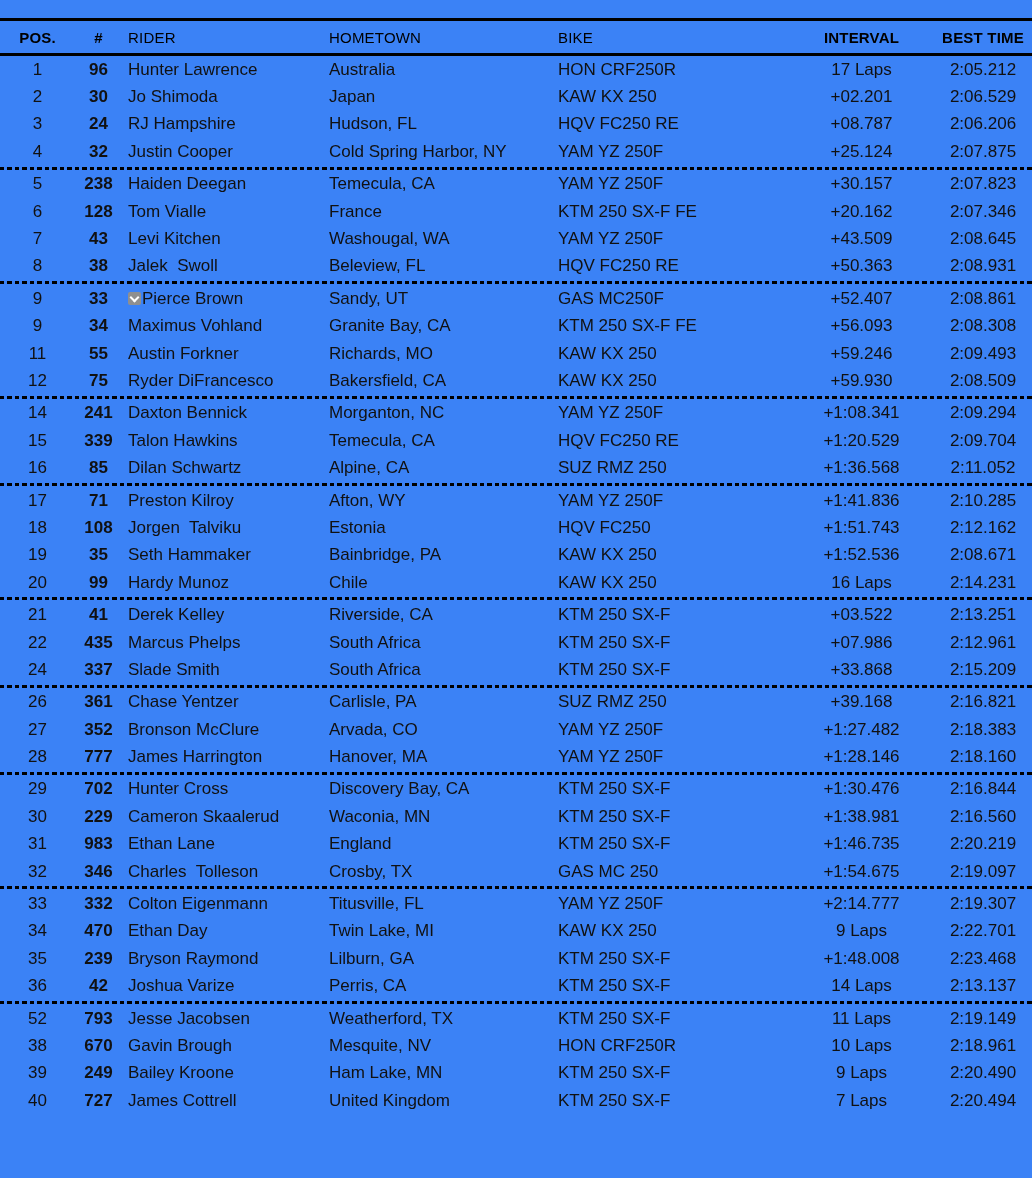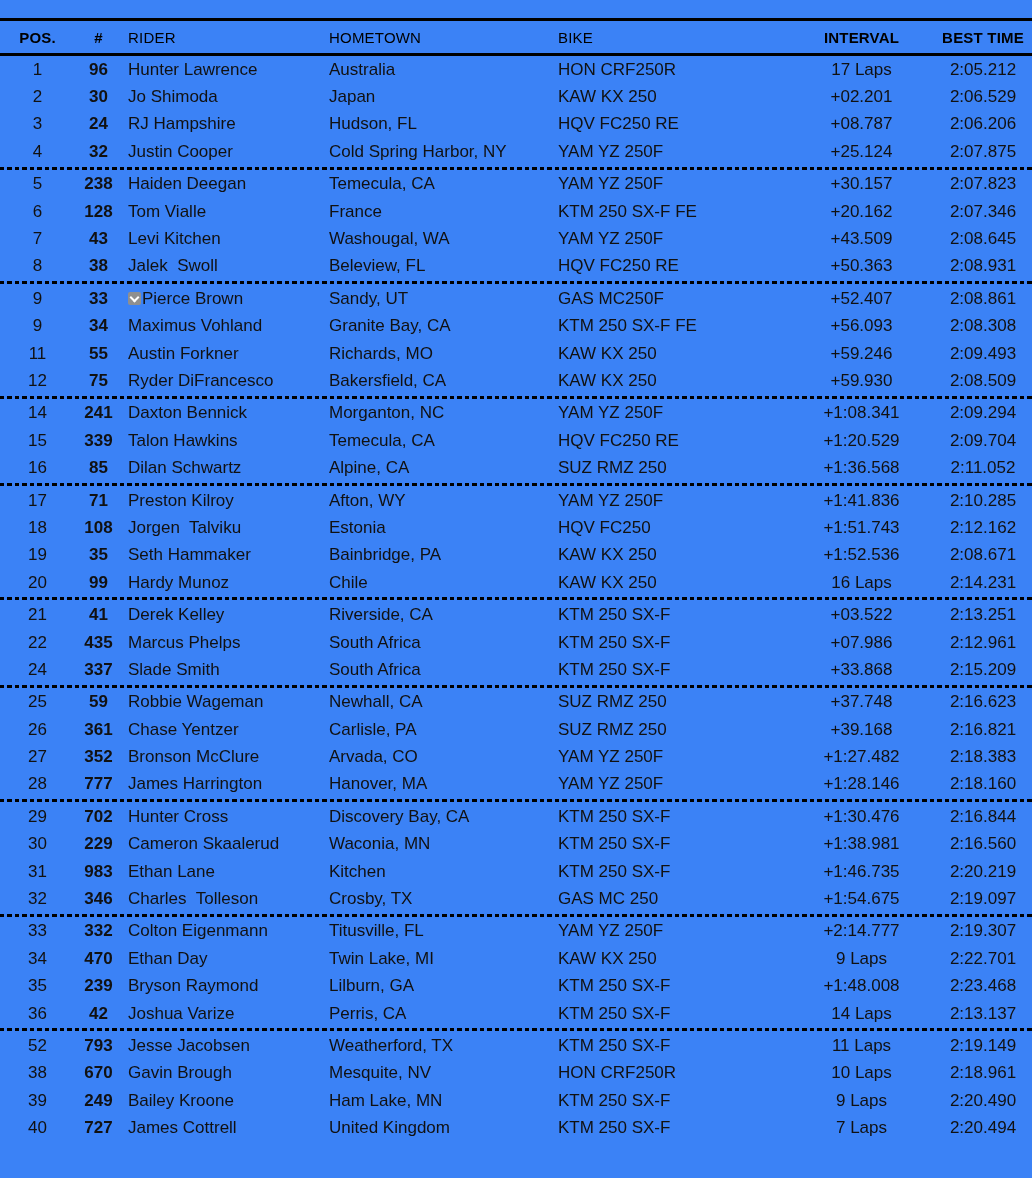--- a/index.html
+++ b/index.html
@@ -311,29 +311,20 @@
           <td class="col-rider align-left">Slade Smith</td>
           <td class="col-hometown align-left">South Africa</td>
           <td class="col-bike align-left">KTM 250 SX-F</td>
           <td class="col-interval align-center">+33.868</td>
           <td class="col-best align-center">2:15.209</td>
         </tr>
         <tr class="separator-row">
           <td colspan="7"></td>
         </tr>
         <tr>
-          <td class="col-pos align-center">25</td>
-          <td class="col-num align-center">59</td>
-          <td class="col-rider align-left">Robbie Wageman</td>
-          <td class="col-hometown align-left">Newhall, CA</td>
-          <td class="col-bike align-left">SUZ RMZ 250</td>
-          <td class="col-interval align-center">+37.748</td>
-          <td class="col-best align-center">2:16.623</td>
-        </tr>
-        <tr>
           <td class="col-pos align-center">26</td>
           <td class="col-num align-center">361</td>
           <td class="col-rider align-left">Chase Yentzer</td>
           <td class="col-hometown align-left">Carlisle, PA</td>
           <td class="col-bike align-left">SUZ RMZ 250</td>
           <td class="col-interval align-center">+39.168</td>
           <td class="col-best align-center">2:16.821</td>
         </tr>
         <tr>
           <td class="col-pos align-center">27</td>
@@ -371,21 +362,21 @@
           <td class="col-rider align-left">Cameron Skaalerud</td>
           <td class="col-hometown align-left">Waconia, MN</td>
           <td class="col-bike align-left">KTM 250 SX-F</td>
           <td class="col-interval align-center">+1:38.981</td>
           <td class="col-best align-center">2:16.560</td>
         </tr>
         <tr>
           <td class="col-pos align-center">31</td>
           <td class="col-num align-center">983</td>
           <td class="col-rider align-left">Ethan Lane</td>
-          <td class="col-hometown align-left">Kitchen</td>
+          <td class="col-hometown align-left">England</td>
           <td class="col-bike align-left">KTM 250 SX-F</td>
           <td class="col-interval align-center">+1:46.735</td>
           <td class="col-best align-center">2:20.219</td>
         </tr>
         <tr>
           <td class="col-pos align-center">32</td>
           <td class="col-num align-center">346</td>
           <td class="col-rider align-left">Charles  Tolleson</td>
           <td class="col-hometown align-left">Crosby, TX</td>
           <td class="col-bike align-left">GAS MC 250</td>

